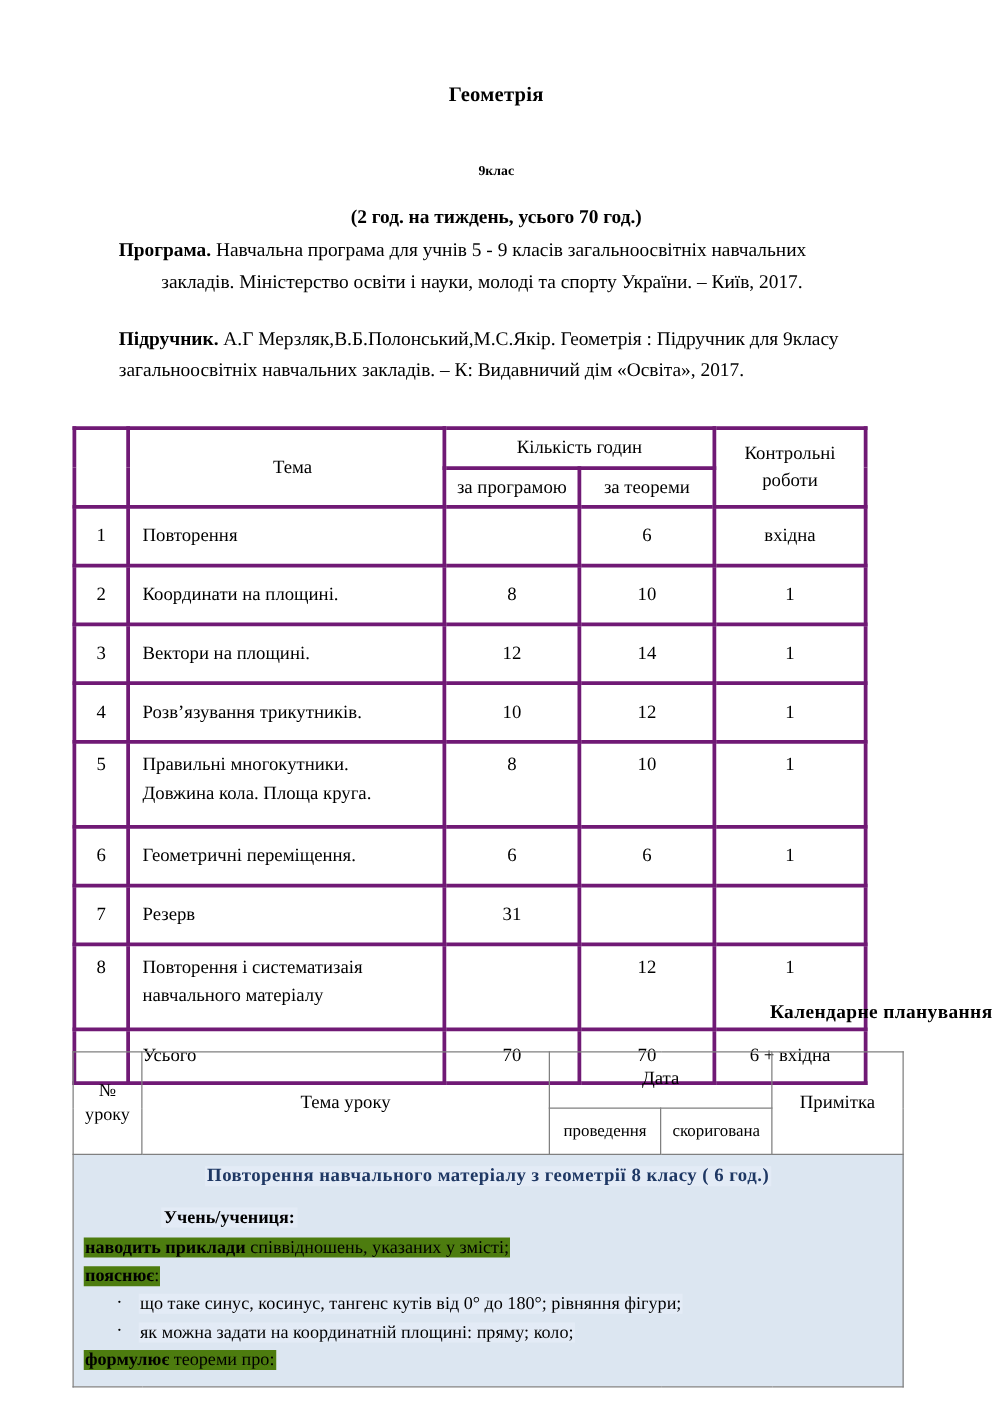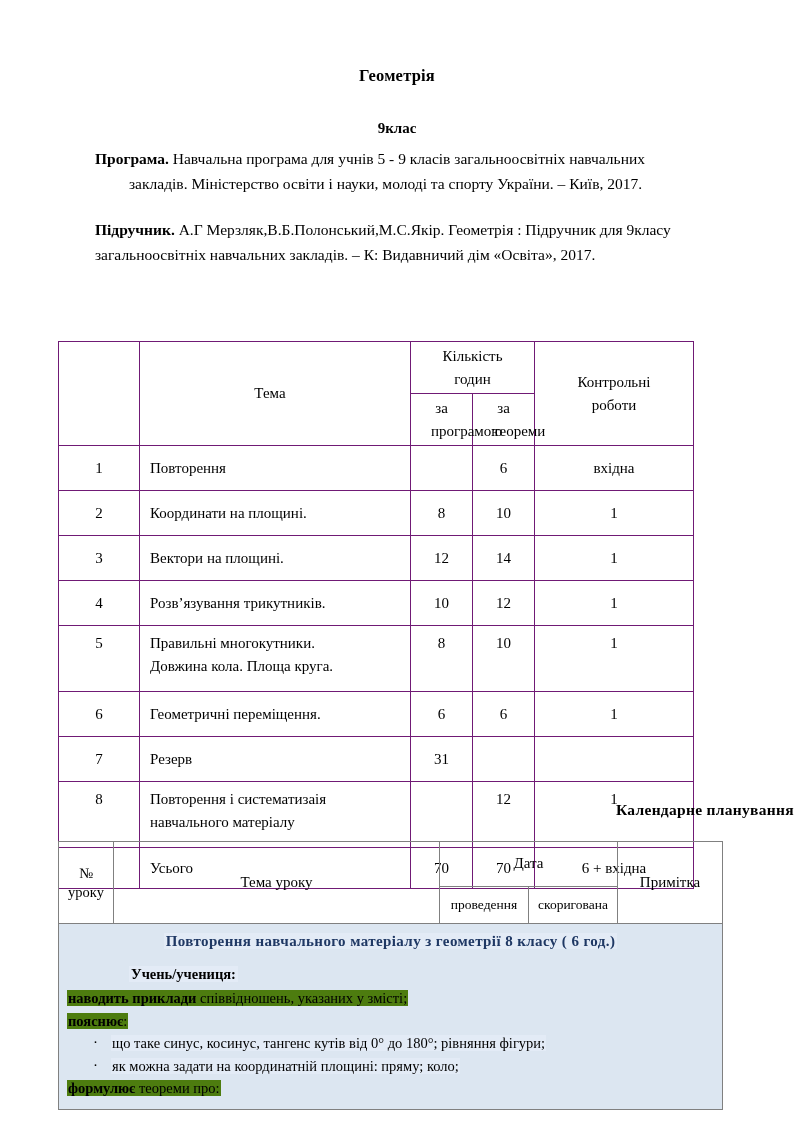--- a/index.html
+++ b/index.html
@@ -29,22 +29,22 @@
     text-align: center;
     font-weight: bold;
     font-size: 16.5px;
     margin: 0;
     padding-top: 66px;
     letter-spacing: 0.2px;
   }
   .grade-line {
     text-align: center;
     font-weight: bold;
-    font-size: 15px;
-    margin: 4px;
+    font-size: 11px;
+    margin: 15px;
     padding-top: 30px;
   }
   .hours-line {
     text-align: center;
     font-weight: bold;
     font-size: 15.5px;
     margin: 0;
     padding-top: 7px;
   }
 
@@ -95,22 +95,22 @@
     font-size: 15px;
   }
   .tbl-plan {
     position: absolute;
     left: 58px;
     top: 341px;
     width: 636px;
     table-layout: fixed;
   }
   .tbl-plan td, .tbl-plan th {
-    border: 1px solid #701a75;
-    padding: 3px 20px;
+    border: 3px solid #701a75;
+    padding: 3px 0;
     vertical-align: middle;
     font-weight: normal;
     line-height: 1.5;
   }
   .tbl-plan .c-num   { width: 40px;  text-align: center; }
   .tbl-plan .c-theme { width: 240px; text-align: left; padding-left: 10px; }
   .tbl-plan .c-prog  { width: 134px; text-align: center; }
   .tbl-plan .c-plan  { width: 104px; text-align: center; }
   .tbl-plan .c-ctrl  { width: 118px; text-align: center; }
   .tbl-plan .hdr-cell { text-align: center; }
@@ -196,20 +196,21 @@
   }
   .bullets li .hl { background: #e3ebf6; padding: 0 1px; }
 </style>
 </head>
 <body>
 
 <div class="page">
 
   <h1 class="doc-title">Геометрія</h1>
   <div class="grade-line">9клас</div>
+  <div class="hours-line">(2 год. на тиждень, усього 70 год.)</div>
 
   <div class="para para-program">
     <span class="pbody"><span class="lead">Програма.</span><span> Навчальна програма для учнів 5 - 9 класів загальноосвітніх навчальних закладів.   Міністерство освіти і науки, молоді та спорту України. – Київ, 2017.</span></span>
   </div>
 
   <div class="para para-textbook">
     <span class="pbody"><span class="lead">Підручник.</span><span>  А.Г Мерзляк,В.Б.Полонський,М.С.Якір. Геометрія : Підручник для 9класу загальноосвітніх навчальних закладів. – К: Видавничий дім «Освіта», 2017.</span></span>
   </div>
 
 

